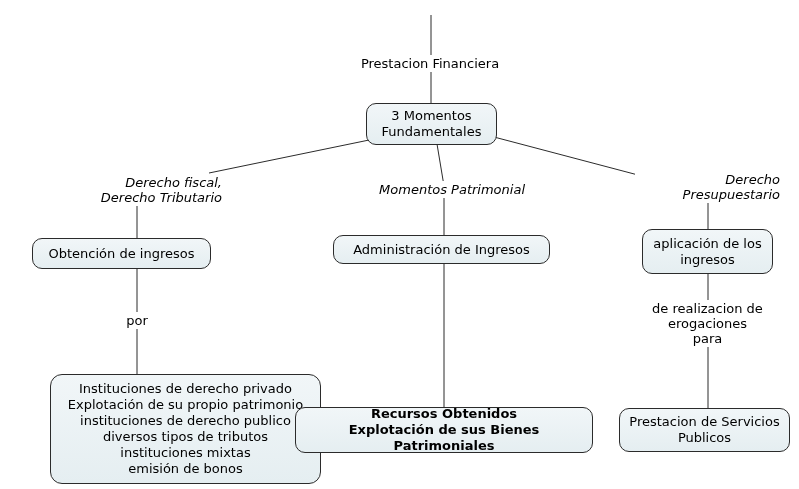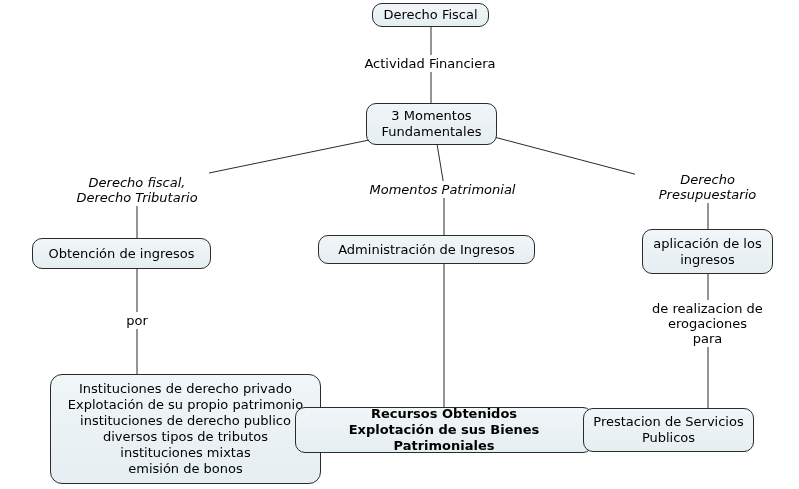--- a/index.html
+++ b/index.html
@@ -38,30 +38,30 @@
   .link-label {
     position: absolute;
     z-index: 1;
     text-align: center;
     font-size: 13px;
     line-height: 15px;
     white-space: pre-line;
     background: #ffffff;
     padding: 1px 0;
   }
-  .branch { font-style: italic; }
+  .branch { font-style: italic; text-align: right; }
 
   #node-derecho-fiscal   { left: 372px; top: 3px;   width: 117px; height: 24px; }
   #node-tres-momentos    { left: 366px; top: 103px; width: 131px; height: 42px; }
   #node-obtencion        { left: 32px;  top: 238px; width: 179px; height: 31px; }
-  #node-administracion   { left: 318px; top: 235px; width: 217px; height: 29px; }
+  #node-administracion   { left: 333px; top: 235px; width: 217px; height: 29px; }
   #node-aplicacion       { left: 642px; top: 229px; width: 131px; height: 45px; }
   #node-instituciones    { left: 2px;   top: 374px; width: 271px; height: 110px; border-radius: 12px; margin-left: 48px; }
   #node-recursos         { left: 295px; top: 407px; width: 298px; height: 46px; font-weight: bold; }
-  #node-prestacion       { left: 583px; top: 408px; width: 171px; height: 44px; }
+  #node-prestacion       { left: 619px; top: 408px; width: 171px; height: 44px; }
 
   #label-actividad           { left: 354px; top: 55px;  width: 152px; }
   #label-rama-fiscal         { left: 52px;  top: 174px; width: 170px; }
   #label-rama-patrimonial    { left: 360px; top: 181px; width: 165px; }
   #label-rama-presupuestario { left: 635px; top: 171px; width: 145px; }
   #label-por                 { left: 110px; top: 312px; width: 54px;  }
   #label-gestion             { left: 373px; top: 306px; width: 145px; }
   #label-realizacion         { left: 630px; top: 300px; width: 155px; }
 </style>
 </head>
@@ -72,21 +72,20 @@
   <svg id="wires" viewBox="0 0 799 489" xmlns="http://www.w3.org/2000/svg">
     <line x1="431" y1="15" x2="431" y2="124" stroke="#2b2b2b" stroke-width="1"></line>
     <line x1="374" y1="139" x2="209" y2="173" stroke="#2b2b2b" stroke-width="1"></line>
     <line x1="137" y1="188" x2="137" y2="405" stroke="#2b2b2b" stroke-width="1"></line>
     <line x1="437" y1="144" x2="444" y2="186" stroke="#2b2b2b" stroke-width="1"></line>
     <line x1="444" y1="186" x2="444" y2="428" stroke="#2b2b2b" stroke-width="1"></line>
     <line x1="494" y1="137" x2="657" y2="180" stroke="#2b2b2b" stroke-width="1"></line>
     <line x1="708" y1="190" x2="708" y2="428" stroke="#2b2b2b" stroke-width="1"></line>
   </svg>
 
-  <div class="node" id="node-derecho-fiscal">Derecho Fiscal</div>
 
   <div class="node" id="node-tres-momentos">3 Momentos
 Fundamentales</div>
 
   <div class="node" id="node-obtencion">Obtención de ingresos</div>
 
   <div class="node" id="node-administracion">Administración de Ingresos</div>
 
   <div class="node" id="node-aplicacion">aplicación de los
 ingresos</div>
@@ -97,21 +96,21 @@
 diversos tipos de tributos
 instituciones mixtas
 emisión de bonos</div>
 
   <div class="node" id="node-recursos">Recursos Obtenidos
 Explotación de sus Bienes Patrimoniales</div>
 
   <div class="node" id="node-prestacion">Prestacion de Servicios
 Publicos</div>
 
-  <div class="link-label" id="label-actividad">Actividad Financiera</div>
+  <div class="link-label" id="label-actividad">Prestacion Financiera</div>
 
   <div class="link-label branch" id="label-rama-fiscal">Derecho fiscal,
 Derecho Tributario</div>
 
   <div class="link-label branch" id="label-rama-patrimonial">Momentos Patrimonial</div>
 
   <div class="link-label branch" id="label-rama-presupuestario">Derecho
 Presupuestario</div>
 
   <div class="link-label" id="label-por">por</div>

